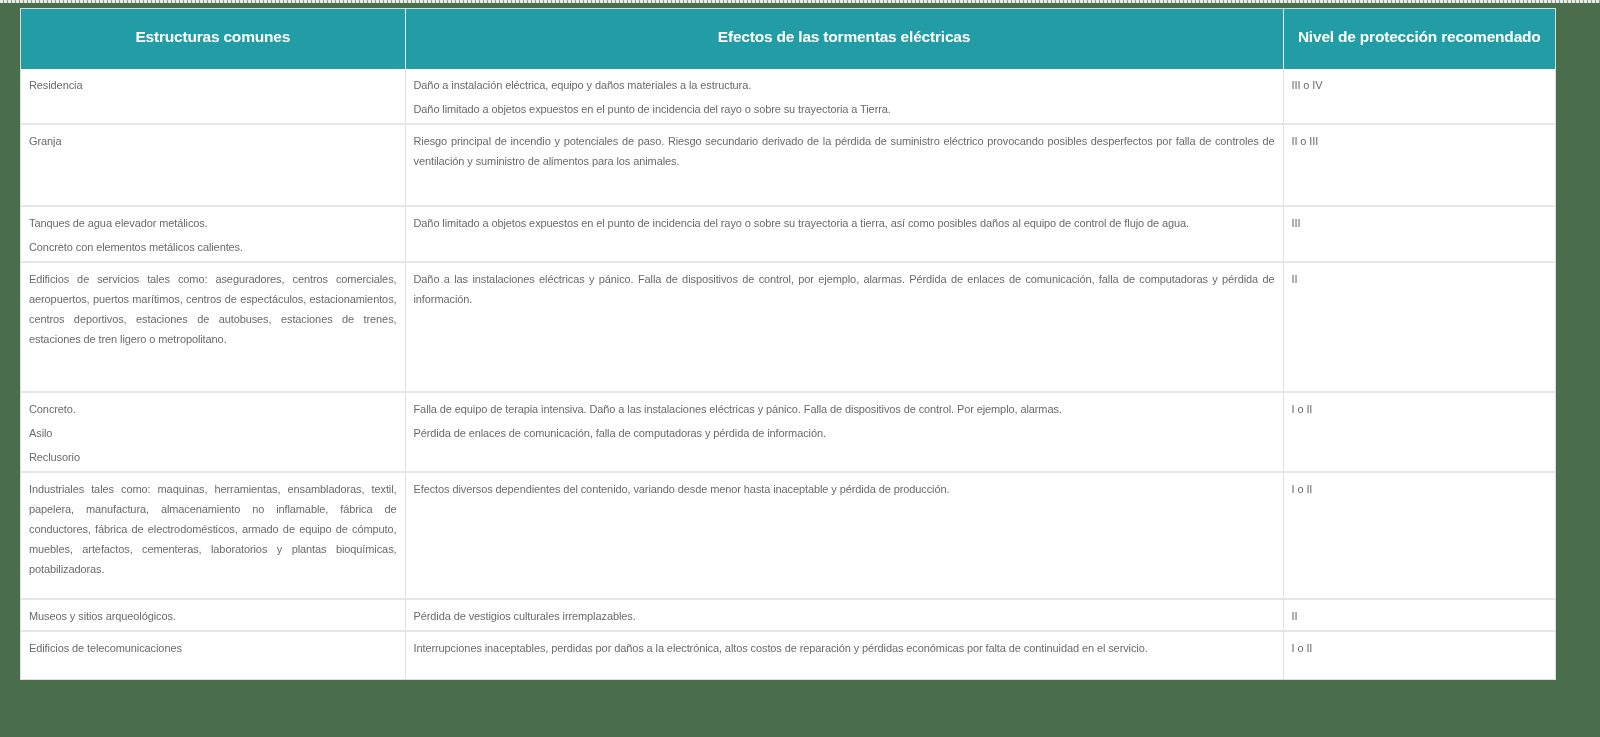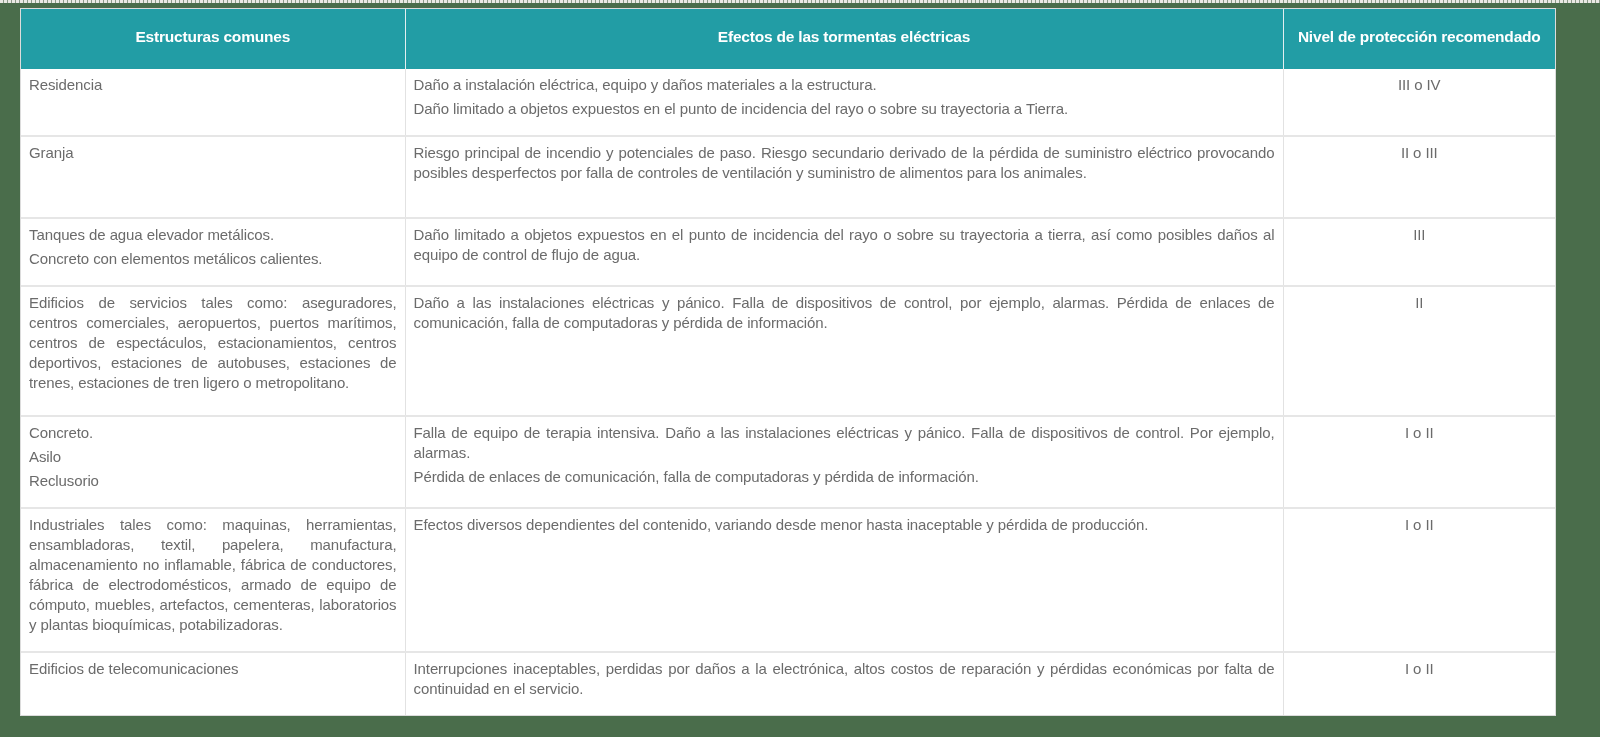--- a/index.html
+++ b/index.html
@@ -47,33 +47,33 @@
     text-align: center;
     vertical-align: top;
     padding: 18px 8px 4px 8px;
     height: 38px;
     border-right: 1px solid #e3eef0;
     letter-spacing: -0.2px;
   }
   thead th:last-child { border-right: none; }
   tbody td {
     color: #6b6b6b;
-    font-size: 15px;
+    font-size: 11px;
     line-height: 20px;
     vertical-align: top;
-    padding: 6px 8px 16px 8px;
+    padding: 6px 8px 4px 8px;
     border-top: 2px solid #e6e6e6;
     border-right: 1px solid #e2e2e2;
     letter-spacing: -0.1px;
   }
   tbody td:last-child { border-right: none; }
   tbody tr:first-child td { border-top: none; }
   td.col-structure { text-align: justify; }
   td.col-effects { text-align: justify; }
-  td.col-level { text-align: center; }
+  td.col-level { text-align: left; }
   .line { display: block; }
   .line + .line { margin-top: 4px; }
 </style>
 </head>
 <body>
 
 <div class="top-strip"></div>
 
 <div class="table-wrap">
   <table>
@@ -149,20 +149,29 @@
       <tr style="height:127px">
         <td class="col-structure">
           <span class="line">Industriales tales como: maquinas, herramientas, ensambladoras, textil, papelera, manufactura, almacenamiento no inflamable, fábrica de conductores, fábrica de electrodomésticos, armado de equipo de cómputo, muebles, artefactos, cementeras, laboratorios y plantas bioquímicas, potabilizadoras.</span>
         </td>
         <td class="col-effects">
           <span class="line">Efectos diversos dependientes del contenido, variando desde menor hasta inaceptable y pérdida de producción.</span>
         </td>
         <td class="col-level">I o II</td>
       </tr>
 
+      <tr style="height:30px">
+        <td class="col-structure">
+          <span class="line">Museos y sitios arqueológicos.</span>
+        </td>
+        <td class="col-effects">
+          <span class="line">Pérdida de vestigios culturales irremplazables.</span>
+        </td>
+        <td class="col-level">II</td>
+      </tr>
 
       <tr style="height:48px">
         <td class="col-structure">
           <span class="line">Edificios de telecomunicaciones</span>
         </td>
         <td class="col-effects">
           <span class="line">Interrupciones inaceptables, perdidas por daños a la electrónica, altos costos de reparación y pérdidas económicas por falta de continuidad en el servicio.</span>
         </td>
         <td class="col-level">I o II</td>
       </tr>

